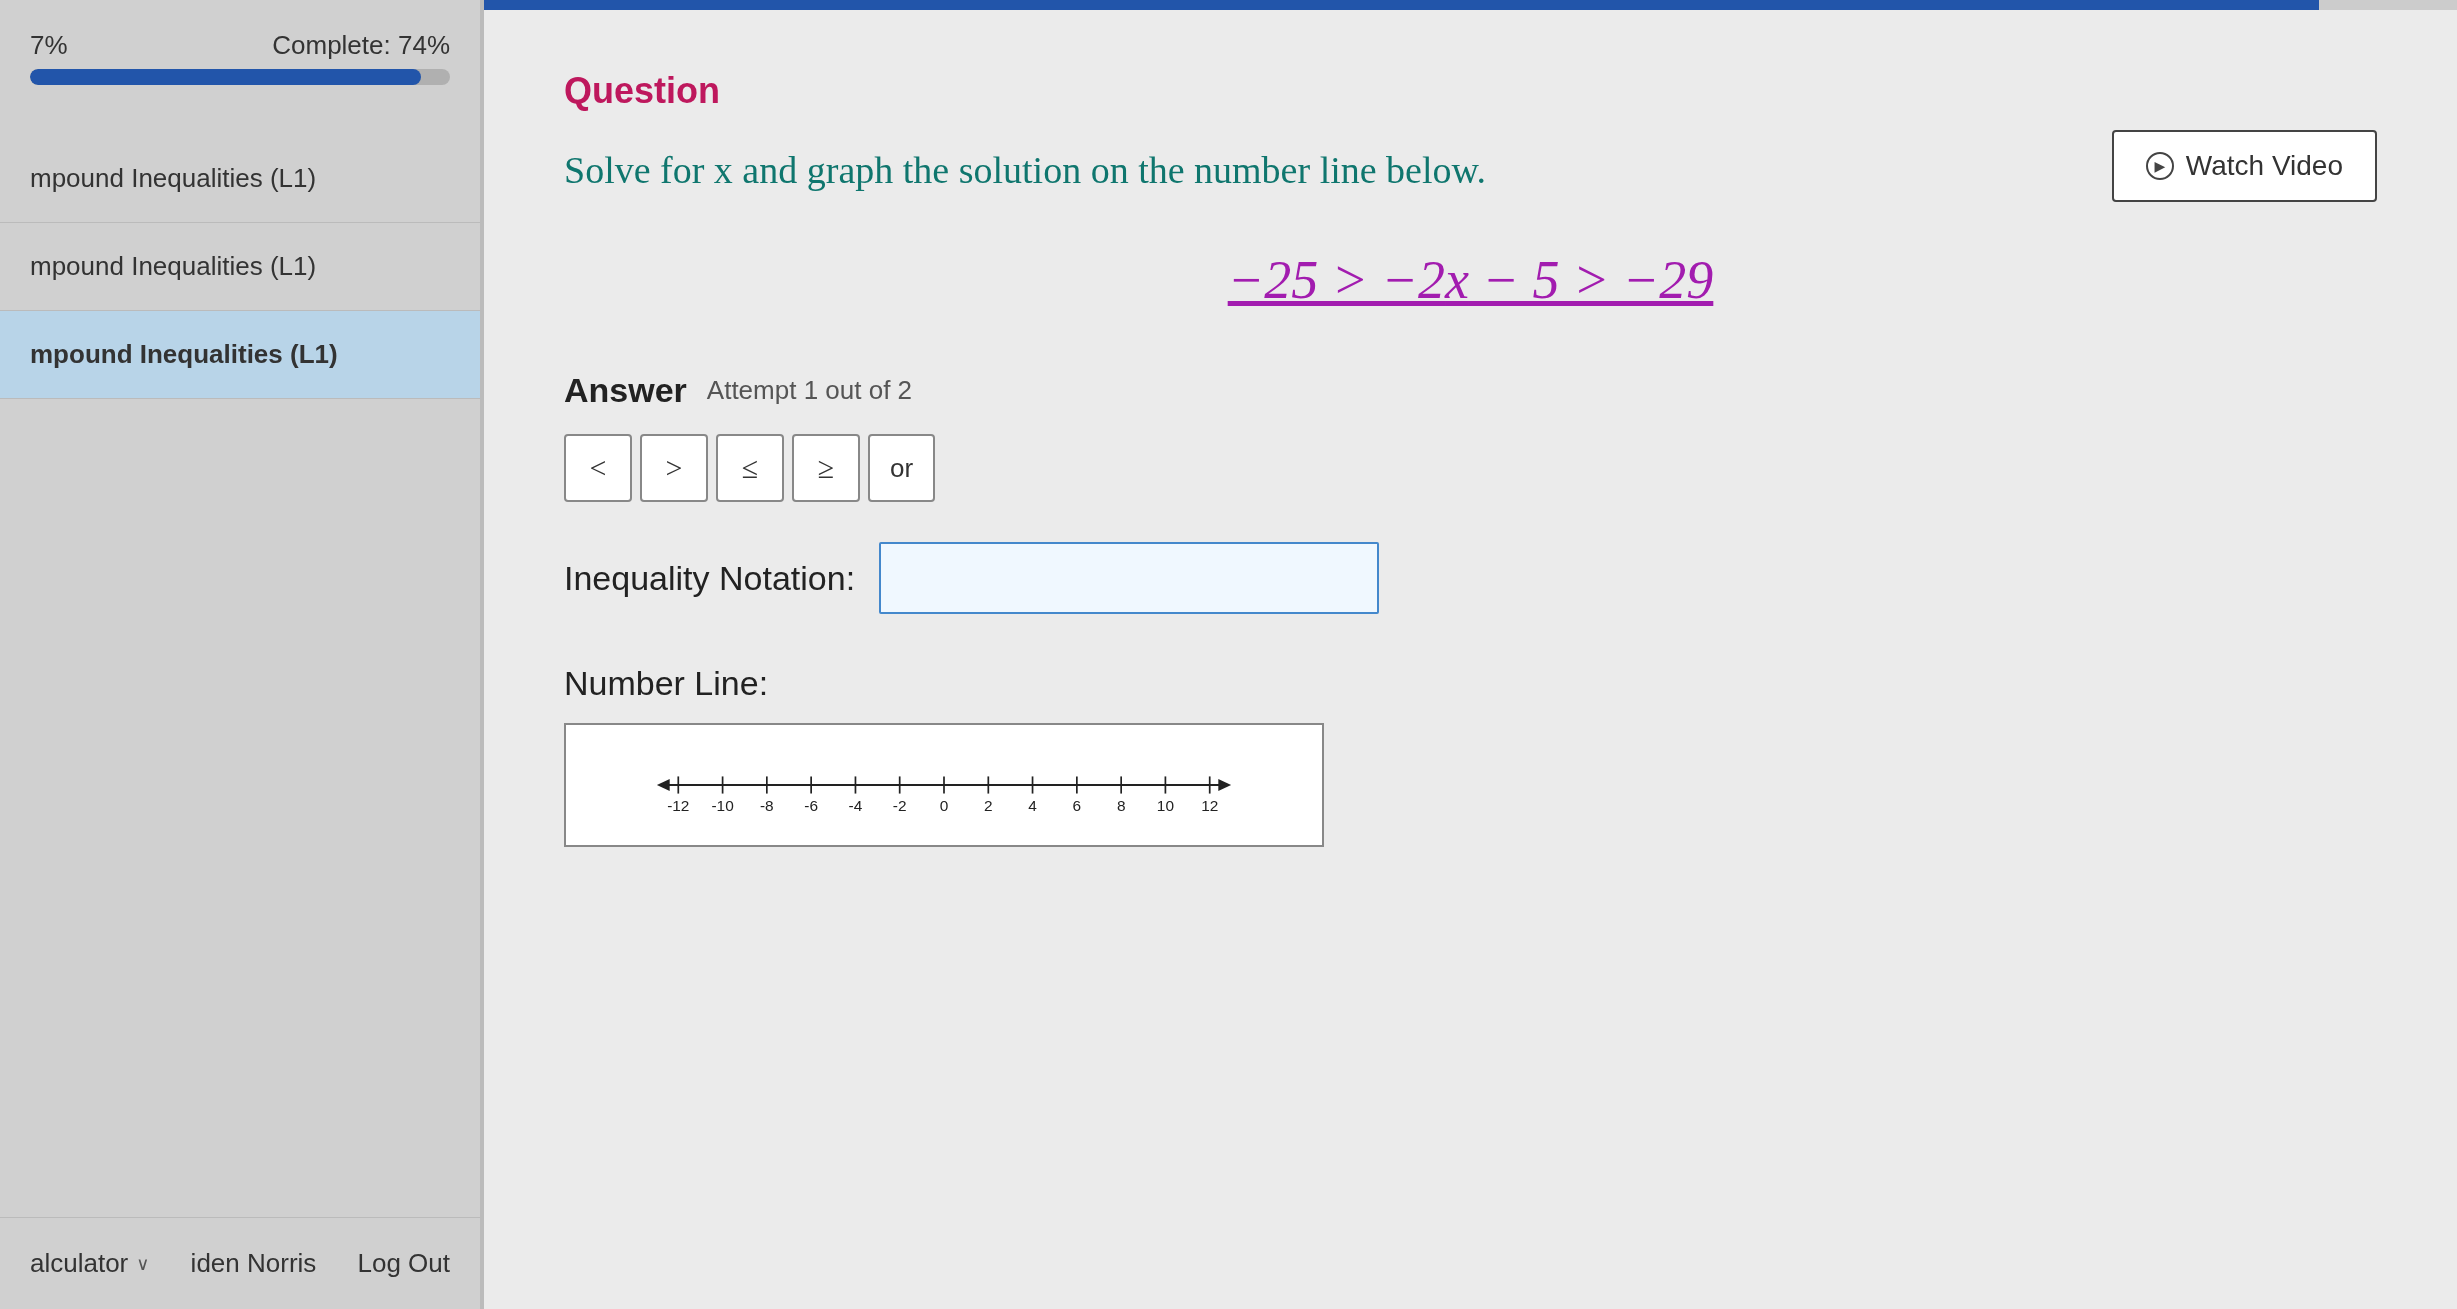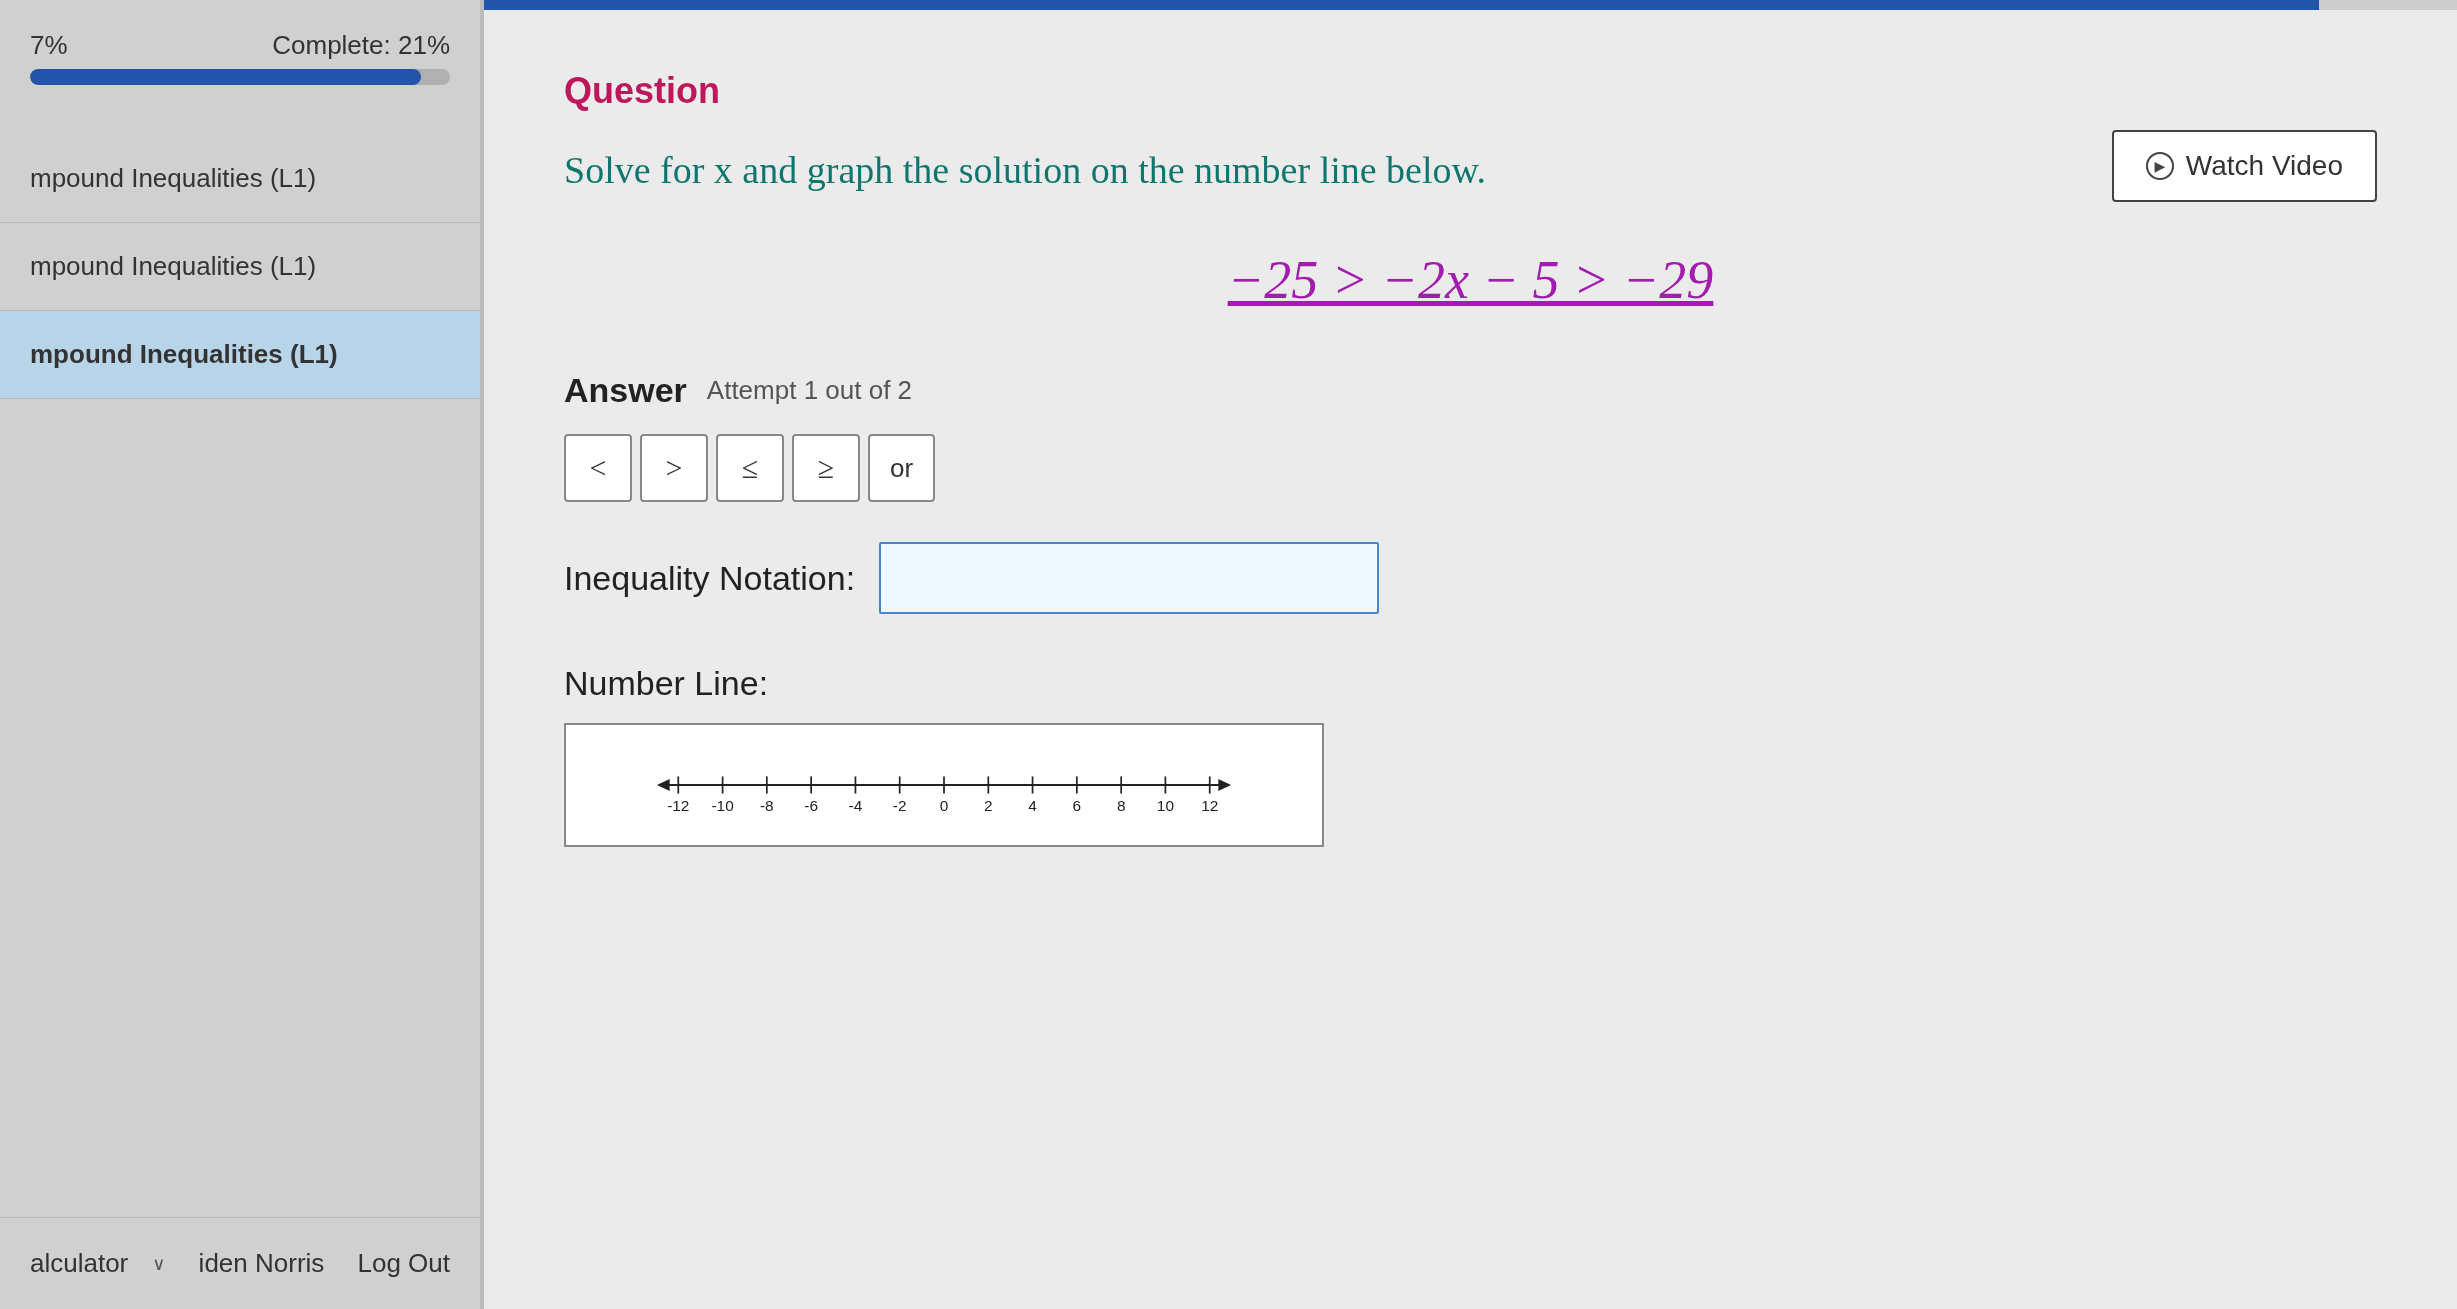--- a/index.html
+++ b/index.html
@@ -77,21 +77,21 @@
       align-items: center;
       font-size: 26px;
       color: #333;
       font-family: Arial, sans-serif;
       border-top: 1px solid #bbb;
     }
 
     .calculator-item {
       display: flex;
       align-items: center;
-      gap: 24px;
+      gap: 8px;
       cursor: pointer;
     }
 
     .chevron-down {
       font-size: 18px;
       color: #555;
     }
 
     .logout-btn {
       color: #333;
@@ -292,21 +292,21 @@
       height: 100%;
     }
   </style>
 </head>
 <body>
 
 <div class="sidebar">
   <div class="progress-section">
     <div class="progress-label">
       <span>7%</span>
-      <span>Complete: 21%</span>
+      <span>Complete: 74%</span>
     </div>
     <div class="progress-bar-bg">
       <div class="progress-bar-fill" id="progress-fill" style="width: 93%;"></div>
     </div>
   </div>
 
   <div class="nav-items">
     <div class="nav-item">
       <span>mpound Inequalities (L1)</span>
     </div>

